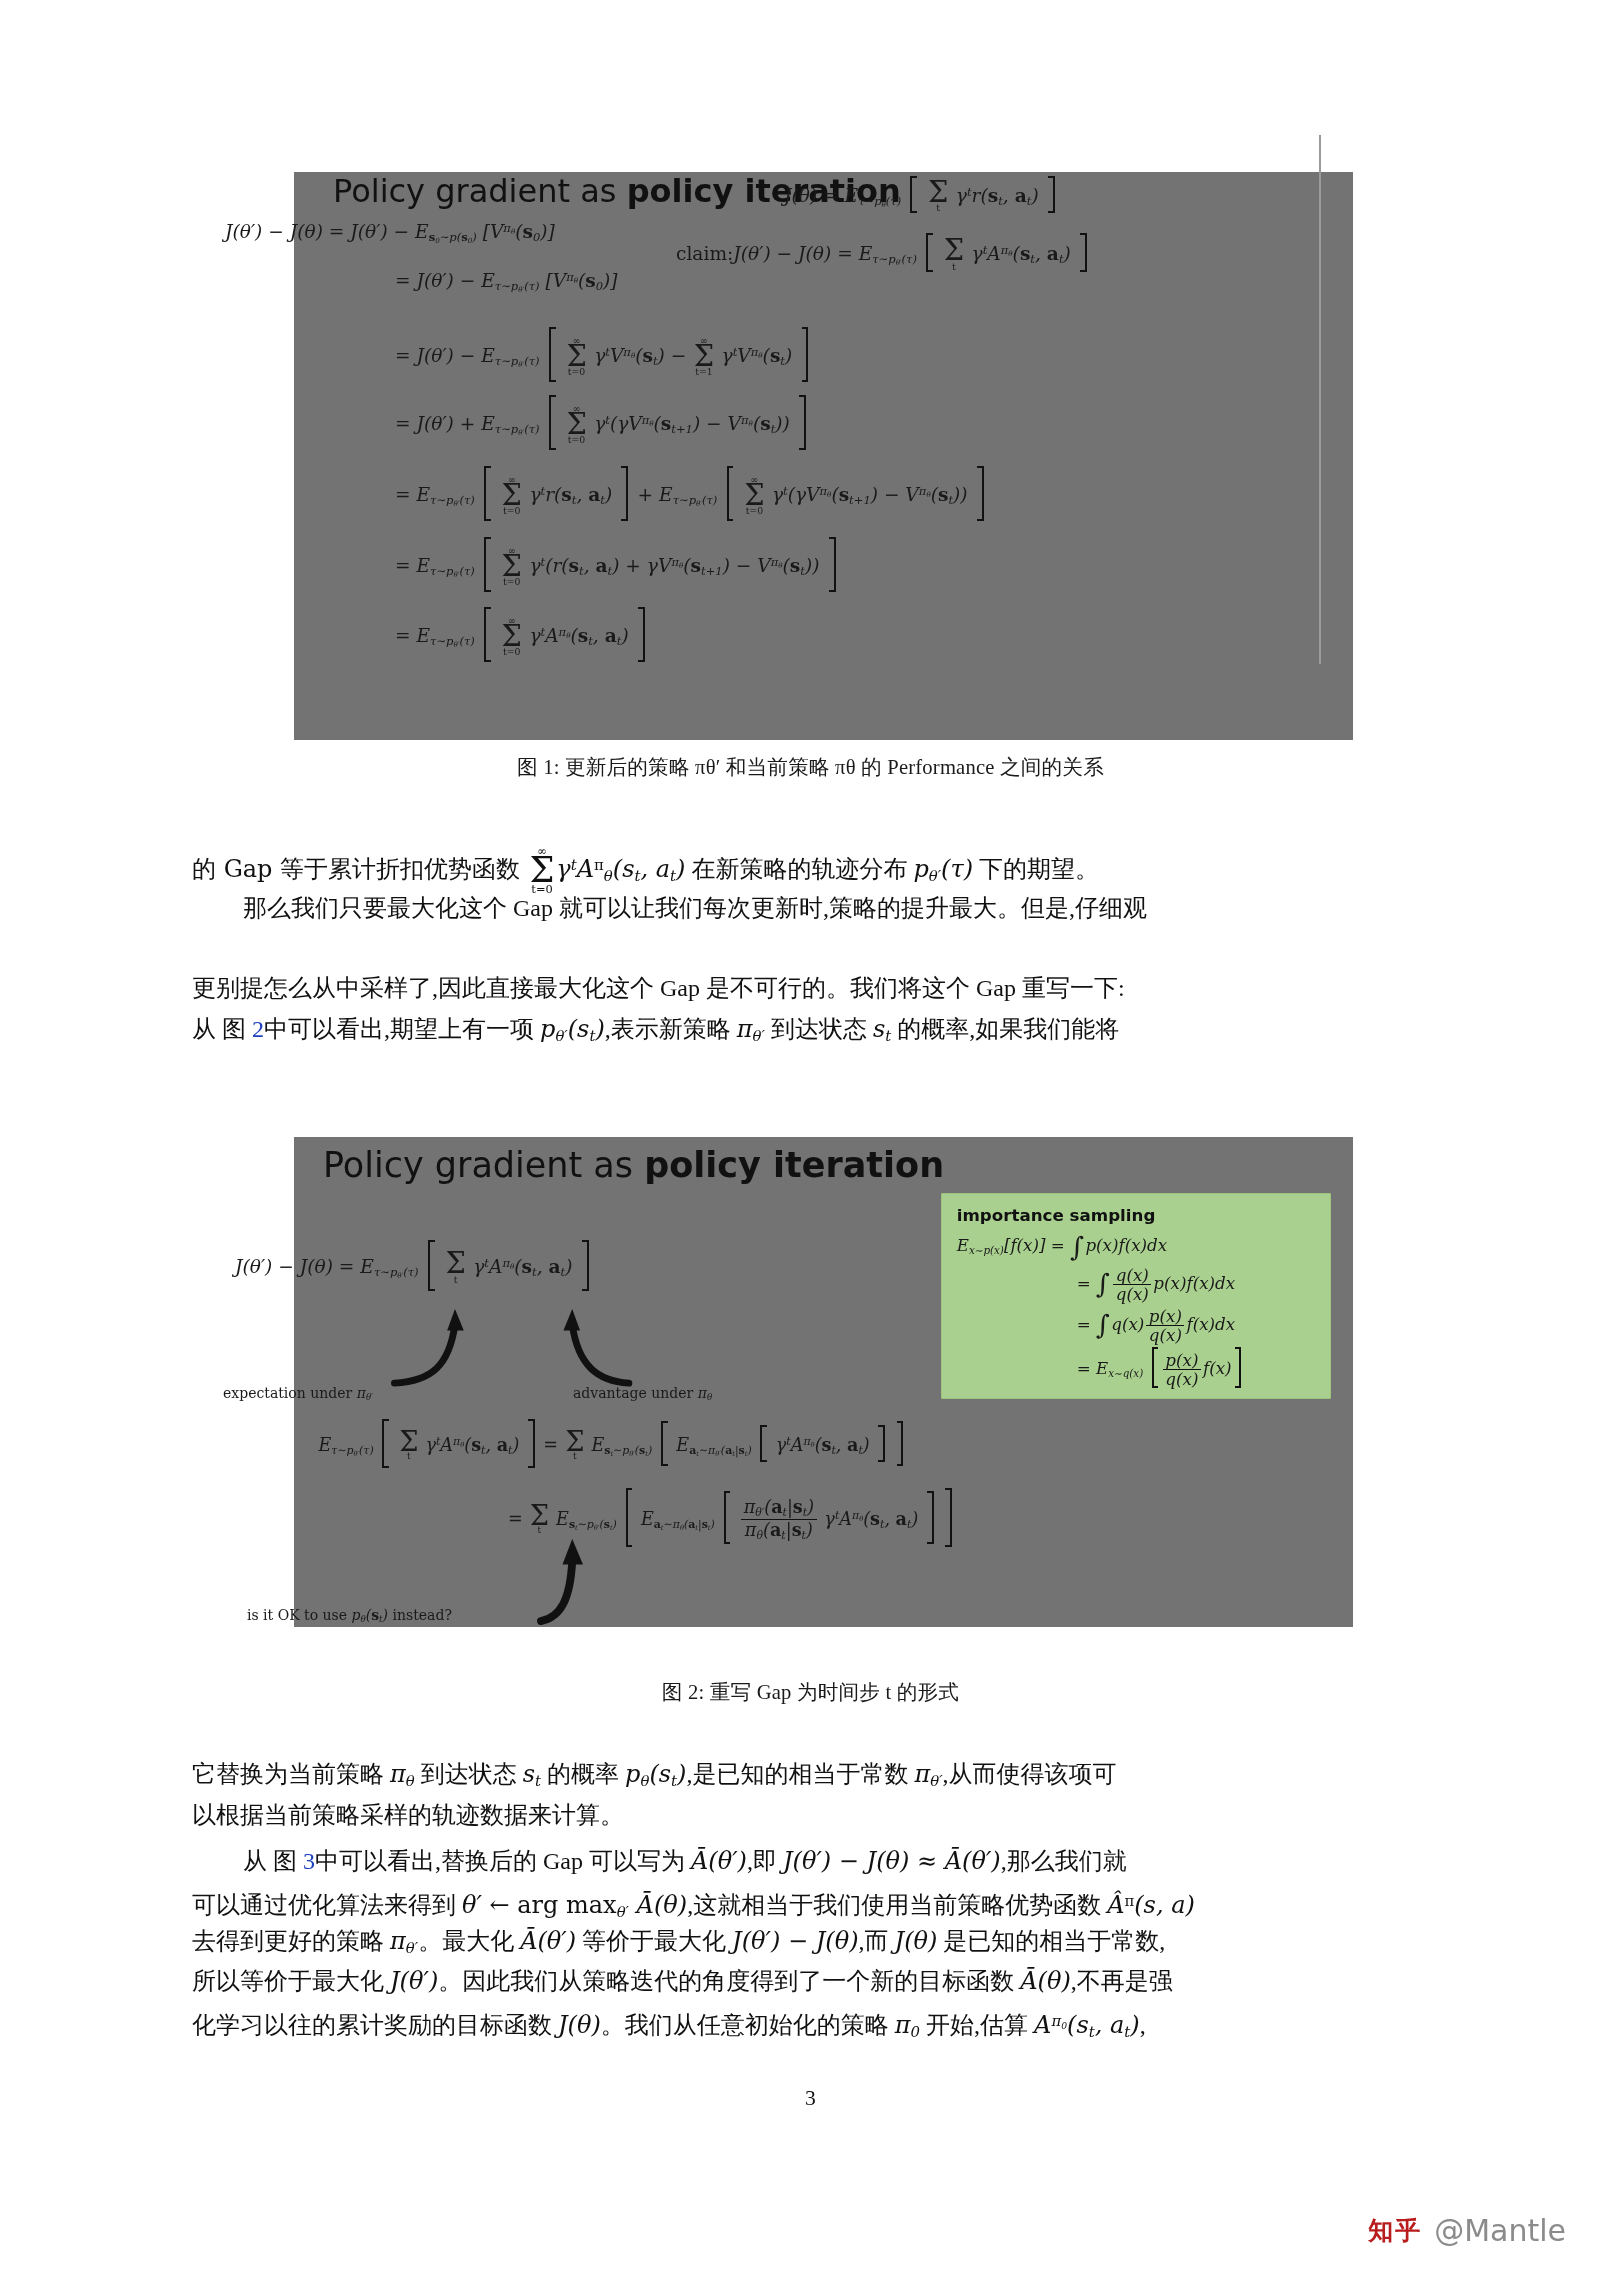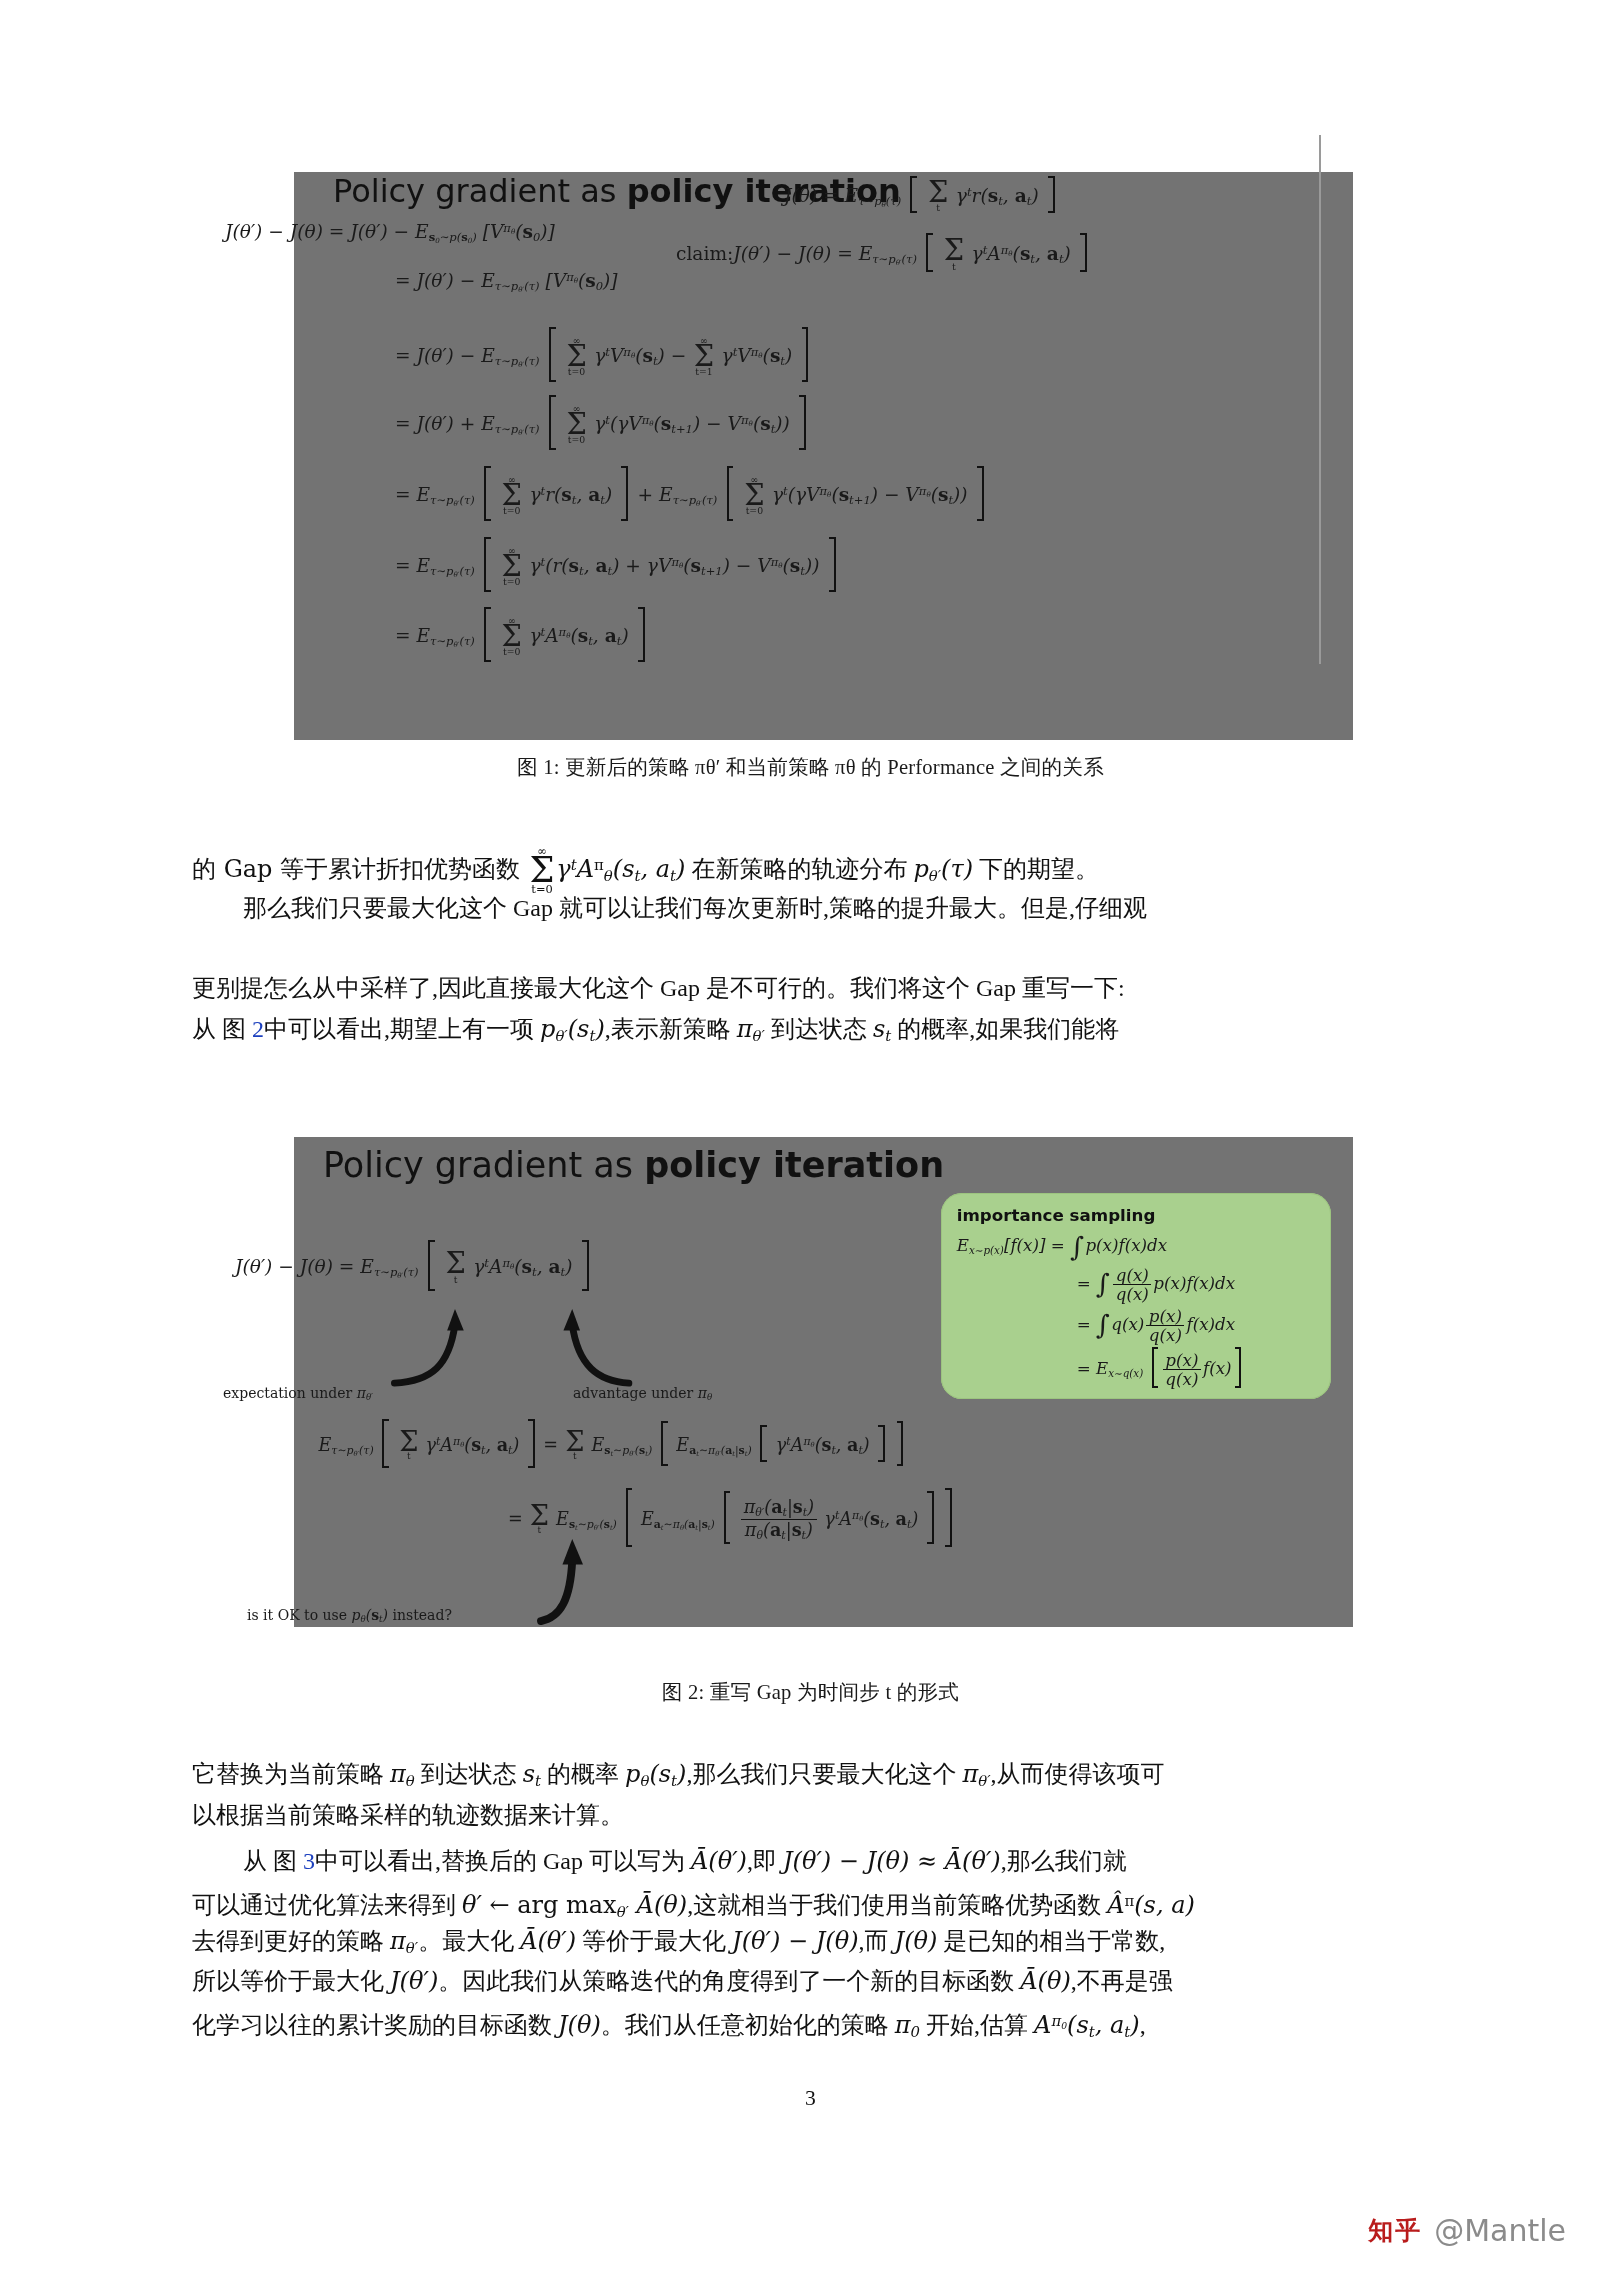--- a/index.html
+++ b/index.html
@@ -72,21 +72,21 @@
   .lnk{color:#1b3fbe;}
 
   .pgnum{
     position:absolute;width:100%;text-align:center;font-size:21.6px;color:#111;
   }
 
   
   .green-card{
     position:absolute;
     background:#a9d08e;
-    border-radius:21px;
+    border-radius:2px;
     box-shadow:0 0 0 1px #9cc47f inset;
   }
   .green-card .hdr{
     font-family:"DejaVu Sans","Liberation Sans",sans-serif;
     font-weight:700;font-size:16.7px;color:#111;
   }
   .green-card .eq{font-size:16.7px;white-space:nowrap;}
 
   
   .ann{position:absolute;font-size:14px;white-space:nowrap;}
@@ -345,21 +345,21 @@
     </svg>
 
     <div class="ann mth up" style="left:-47px;top:470px;">
       is it OK to use <span class="mth">p<sub>θ</sub>(<span class="bf">s</span><sub>t</sub>)</span> instead?
     </div>
   </div>
 
   <div class="caption" style="left:0;top:1678px;">图 2: 重写 Gap 为时间步 t 的形式</div>
 
   <div class="para" style="left:192px;top:1754px;width:1237px;">
-    <span class="up">它替换为当前策略 </span><span class="mth">π<sub>θ</sub></span><span class="up"> 到达状态 </span><span class="mth">s<sub>t</sub></span><span class="up"> 的概率 </span><span class="mth">p<sub>θ</sub>(s<sub>t</sub>)</span><span class="up">,那么我们只要最大化这个 </span><span class="mth">π<sub>θ′</sub></span><span class="up">,从而使得该项可</span>
+    <span class="up">它替换为当前策略 </span><span class="mth">π<sub>θ</sub></span><span class="up"> 到达状态 </span><span class="mth">s<sub>t</sub></span><span class="up"> 的概率 </span><span class="mth">p<sub>θ</sub>(s<sub>t</sub>)</span><span class="up">,是已知的相当于常数 </span><span class="mth">π<sub>θ′</sub></span><span class="up">,从而使得该项可</span>
   </div>
   <div class="para" style="left:192px;top:1795px;width:1237px;">以根据当前策略采样的轨迹数据来计算。</div>
 
   <div class="para" style="left:192px;top:1841px;width:1237px;text-indent:51px;">
     <span>从 图 </span><a class="lnk" href="#" style="text-decoration:none;">3</a><span class="up">中可以看出,替换后的 Gap 可以写为 </span><span class="mth">Ā(θ′)</span><span class="up">,即 </span><span class="mth">J(θ′) − J(θ) ≈ Ā(θ′)</span><span class="up">,那么我们就</span>
   </div>
   <div class="para" style="left:192px;top:1881px;width:1237px;">
     <span class="up">可以通过优化算法来得到 </span><span class="mth">θ′ ← <span class="up">arg max</span><sub>θ′</sub> Ā(θ)</span><span class="up">,这就相当于我们使用当前策略优势函数 </span><span class="mth">Â<sup class="up">π</sup>(s, a)</span>
   </div>
   <div class="para" style="left:192px;top:1921px;width:1237px;">

